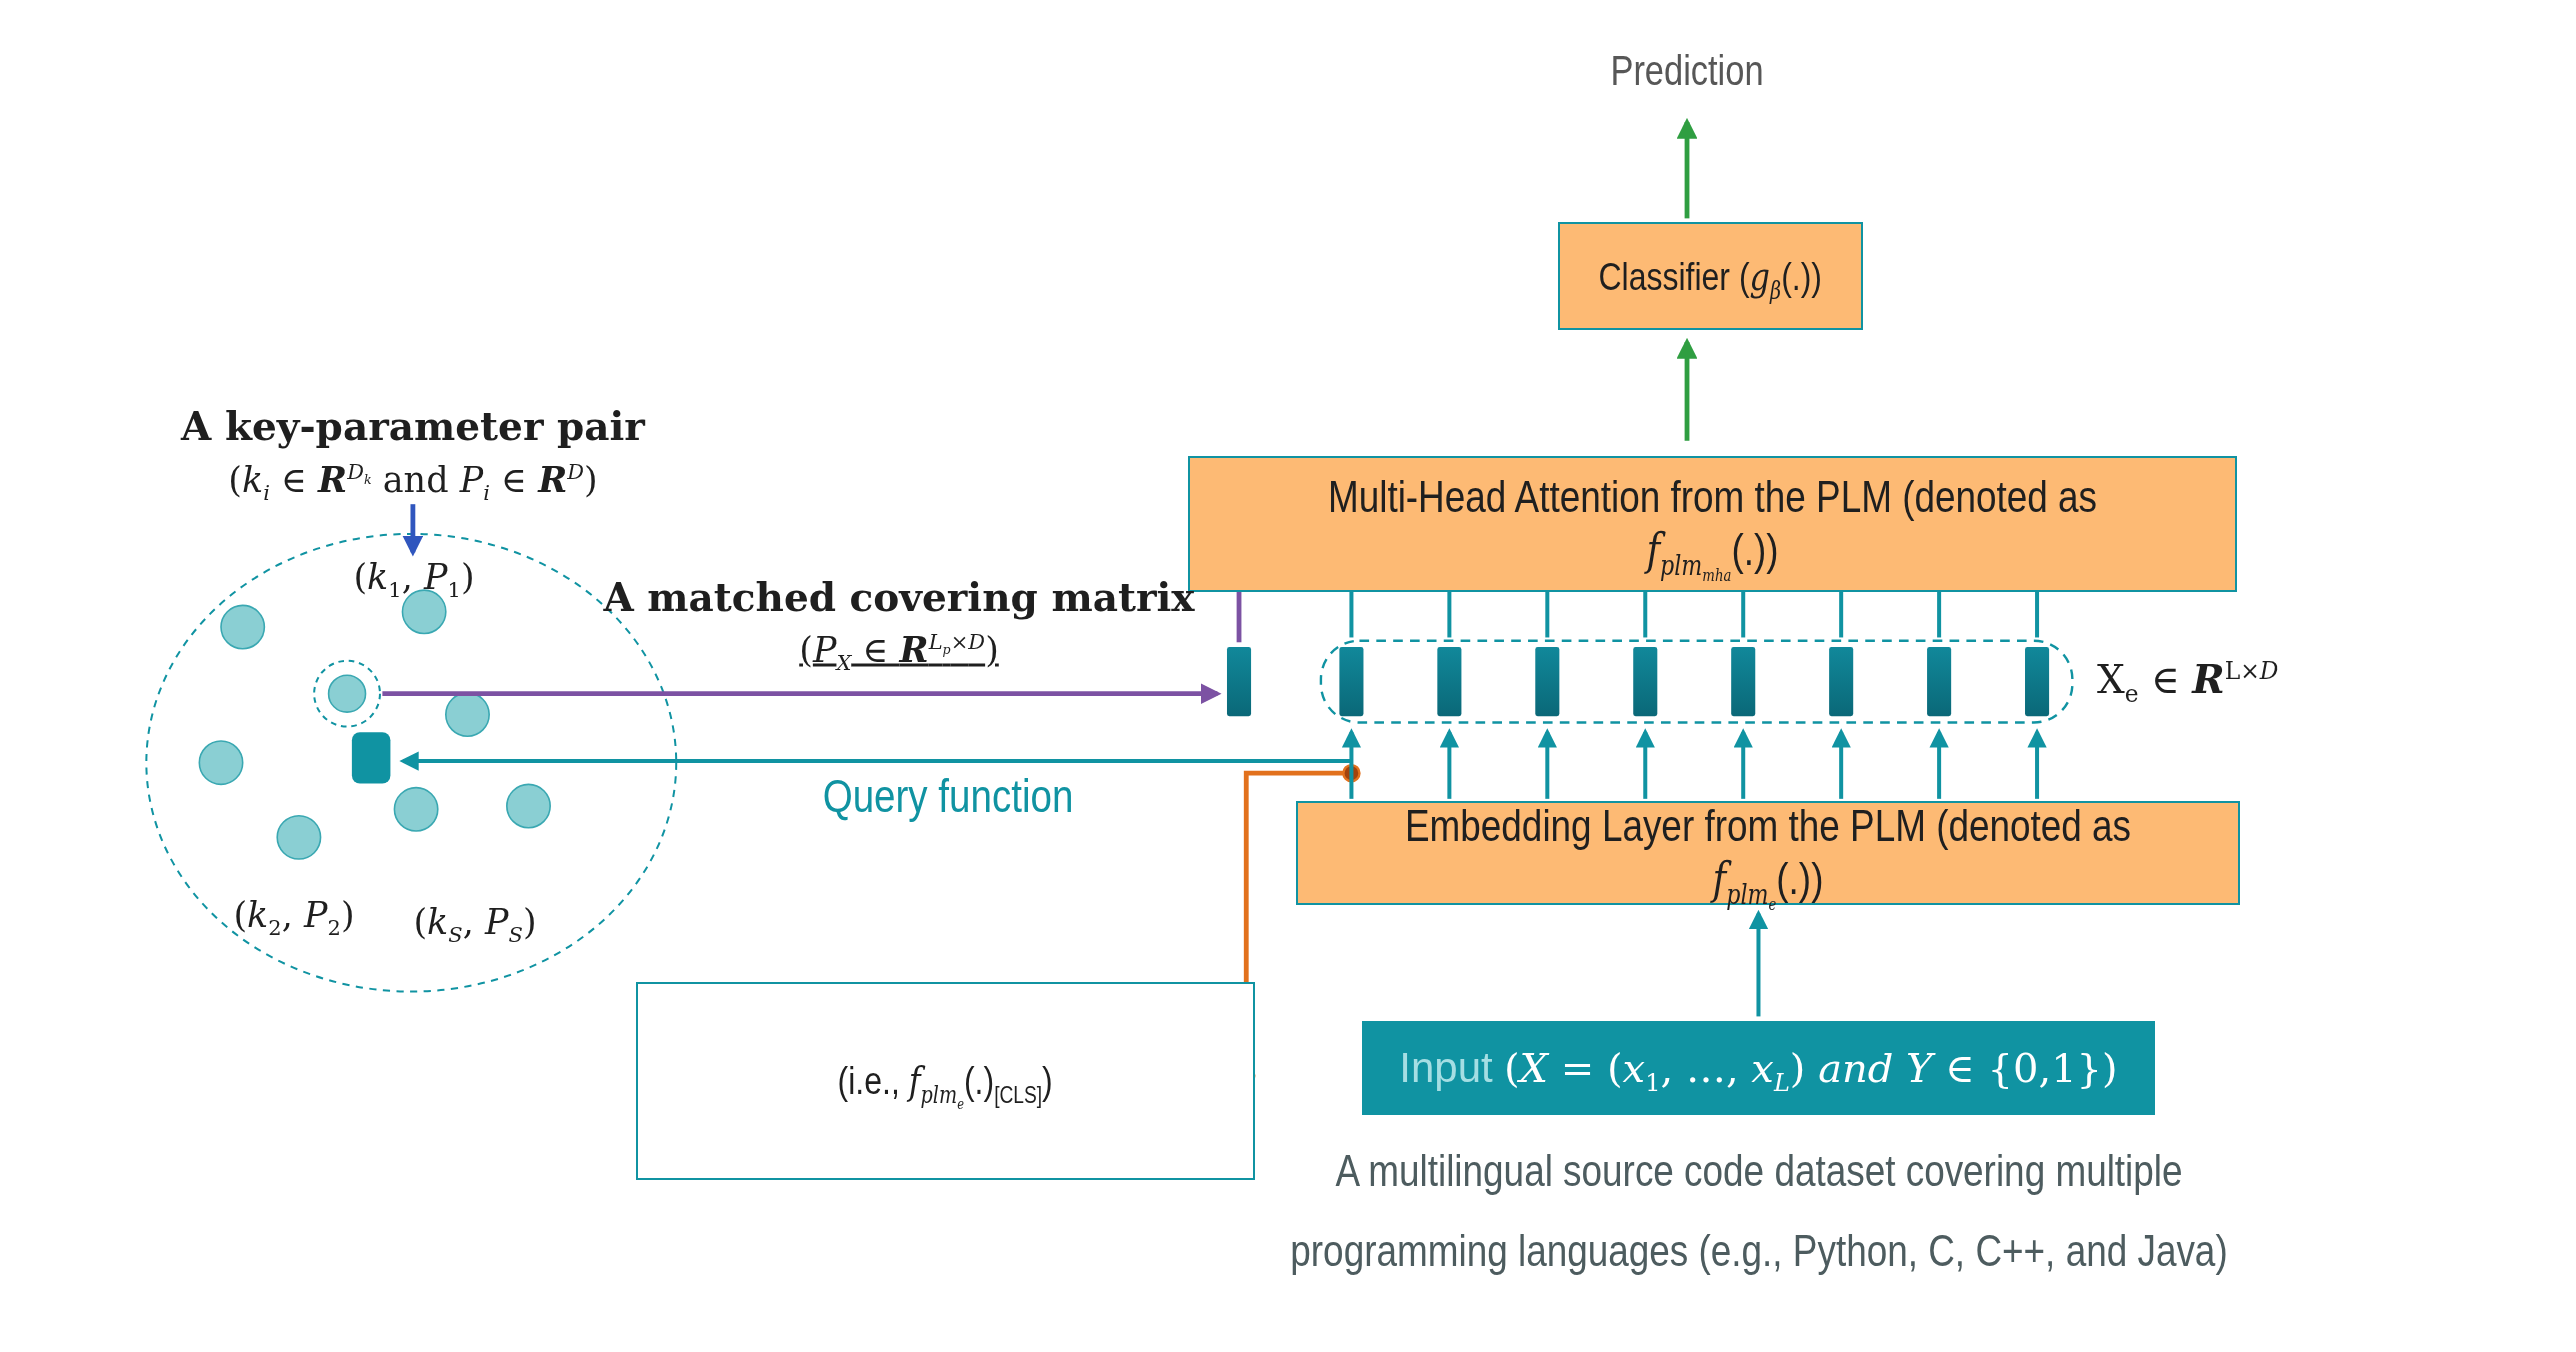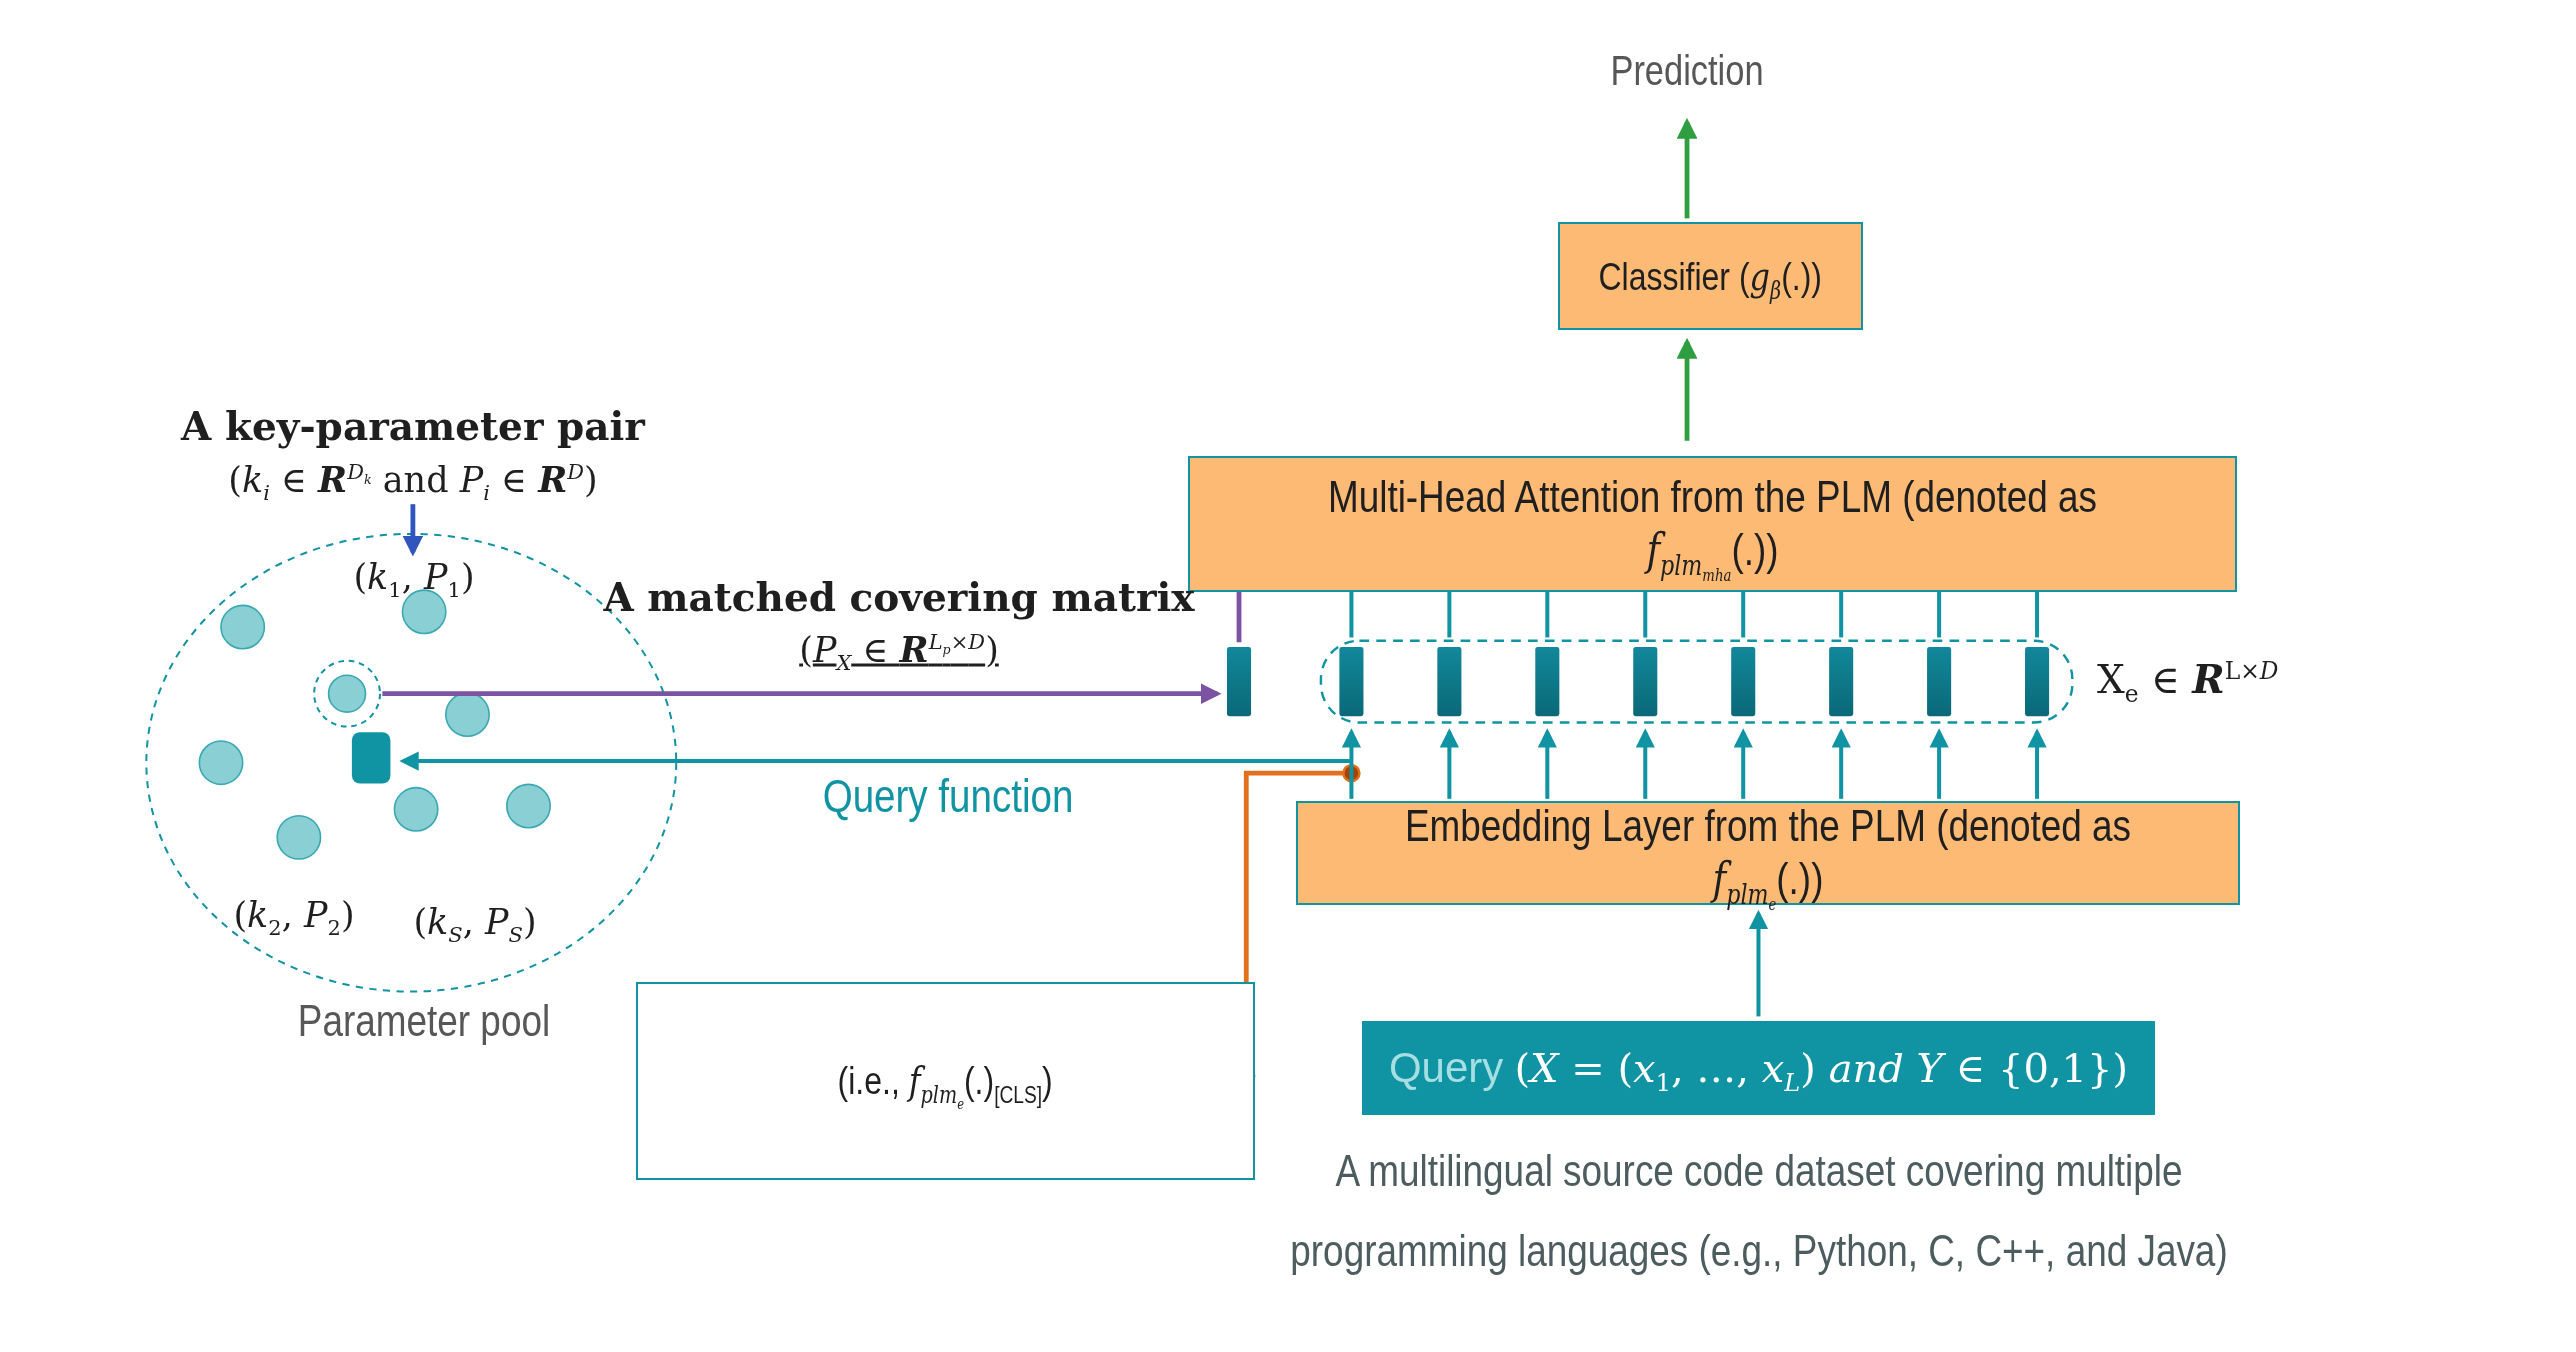--- a/index.html
+++ b/index.html
@@ -157,41 +157,38 @@
     <span class="label fs-box-lg darktxt rich"><span class="sq">Multi-Head Attention from the PLM (denoted as <i>f<sub>plm<sub>mha</sub></sub></i>(.))</span></span>
   </div>
 
   <div class="lbl vctr serif fs-serif-lg darktxt rich" style="left:2097px; top:679px;">X<sub>e</sub> ∈ <b><i>R</i></b><sup>L×<i>D</i></sup></div>
 
   <div class="box" style="left:1288px; top:801px; width:944px; height:104px;">
     <span class="label fs-box-lg darktxt rich"><span class="sq">Embedding Layer from the PLM (denoted as <i>f<sub>plm<sub>e</sub></sub></i>(.))</span></span>
   </div>
 
   <div class="input-box" style="left:1362px; top:1021px; width:793px; height:94px;">
-    <span class="input-prefix cond">Query</span>
+    <span class="input-prefix cond">Input</span>
     <span class="input-math serif rich">(<i>X</i> = (<i>x</i><sub>1</sub>, …, <i>x<sub>L</sub></i>) <i>and</i> <i>Y</i> ∈ {0,1})</span>
   </div>
 
   <div class="lbl ctr cond" style="left:1759px; top:1171px; font-size:45px; color:var(--caption_gray,#4D5C5F);">
     <span class="sq">A multilingual source code dataset covering multiple</span>
   </div>
   <div class="lbl ctr cond" style="left:1759px; top:1251px; font-size:45px; color:var(--caption_gray,#4D5C5F);">
     <span class="sq">programming languages (e.g., Python, C, C++, and Java)</span>
   </div>
 
   <div class="lbl ctr serif semibold fs-serif-lg darktxt" style="left:413px; top:426px;">A key-parameter pair</div>
   <div class="lbl ctr serif fs-serif-md darktxt rich" style="left:413px; top:479px;">(<i>k<sub>i</sub></i> ∈ <b><i>R</i></b><sup><i>D<sub>k</sub></i></sup> and <i>P<sub>i</sub></i> ∈ <b><i>R</i></b><sup><i>D</i></sup>)</div>
 
   <div class="lbl ctr serif fs-serif-md darktxt rich" style="left:414px; top:577px;">(<i>k</i><sub>1</sub>, <i>P</i><sub>1</sub>)</div>
   <div class="lbl ctr serif fs-serif-md darktxt rich" style="left:294px; top:915px;">(<i>k</i><sub>2</sub>, <i>P</i><sub>2</sub>)</div>
   <div class="lbl ctr serif fs-serif-md darktxt rich" style="left:475px; top:922px;">(<i>k<sub>S</sub></i>, <i>P<sub>S</sub></i>)</div>
 
-  <div class="lbl ctr cond gray fs-caption" style="left:424px; top:1021px;">
-    <span class="sq">Parameter pool</span>
-  </div>
 
   <div class="lbl ctr serif semibold fs-serif-lg darktxt" style="left:899px; top:597px;">A matched covering matrix</div>
   <div class="lbl ctr serif fs-serif-md darktxt rich" style="left:899px; top:649px;text-decoration:underline;">(<i>P<sub>X</sub></i> ∈ <b><i>R</i></b><sup><i>L<sub>p</sub></i>×<i>D</i></sup>)</div>
 
   <div class="lbl ctr cond tealtxt fs-query1" style="left:948px; top:795px;">
     <span class="sq">Query function</span>
   </div>
 
   <div class="cls-box" style="left:636px; top:982px; width:619px; height:198px;">
     <span class="cond fs-cls2 darktxt rich"><span class="sq">(i.e., <i>f<sub>plm<sub>e</sub></sub></i>(.)<sub>[CLS]</sub>)</span></span>

